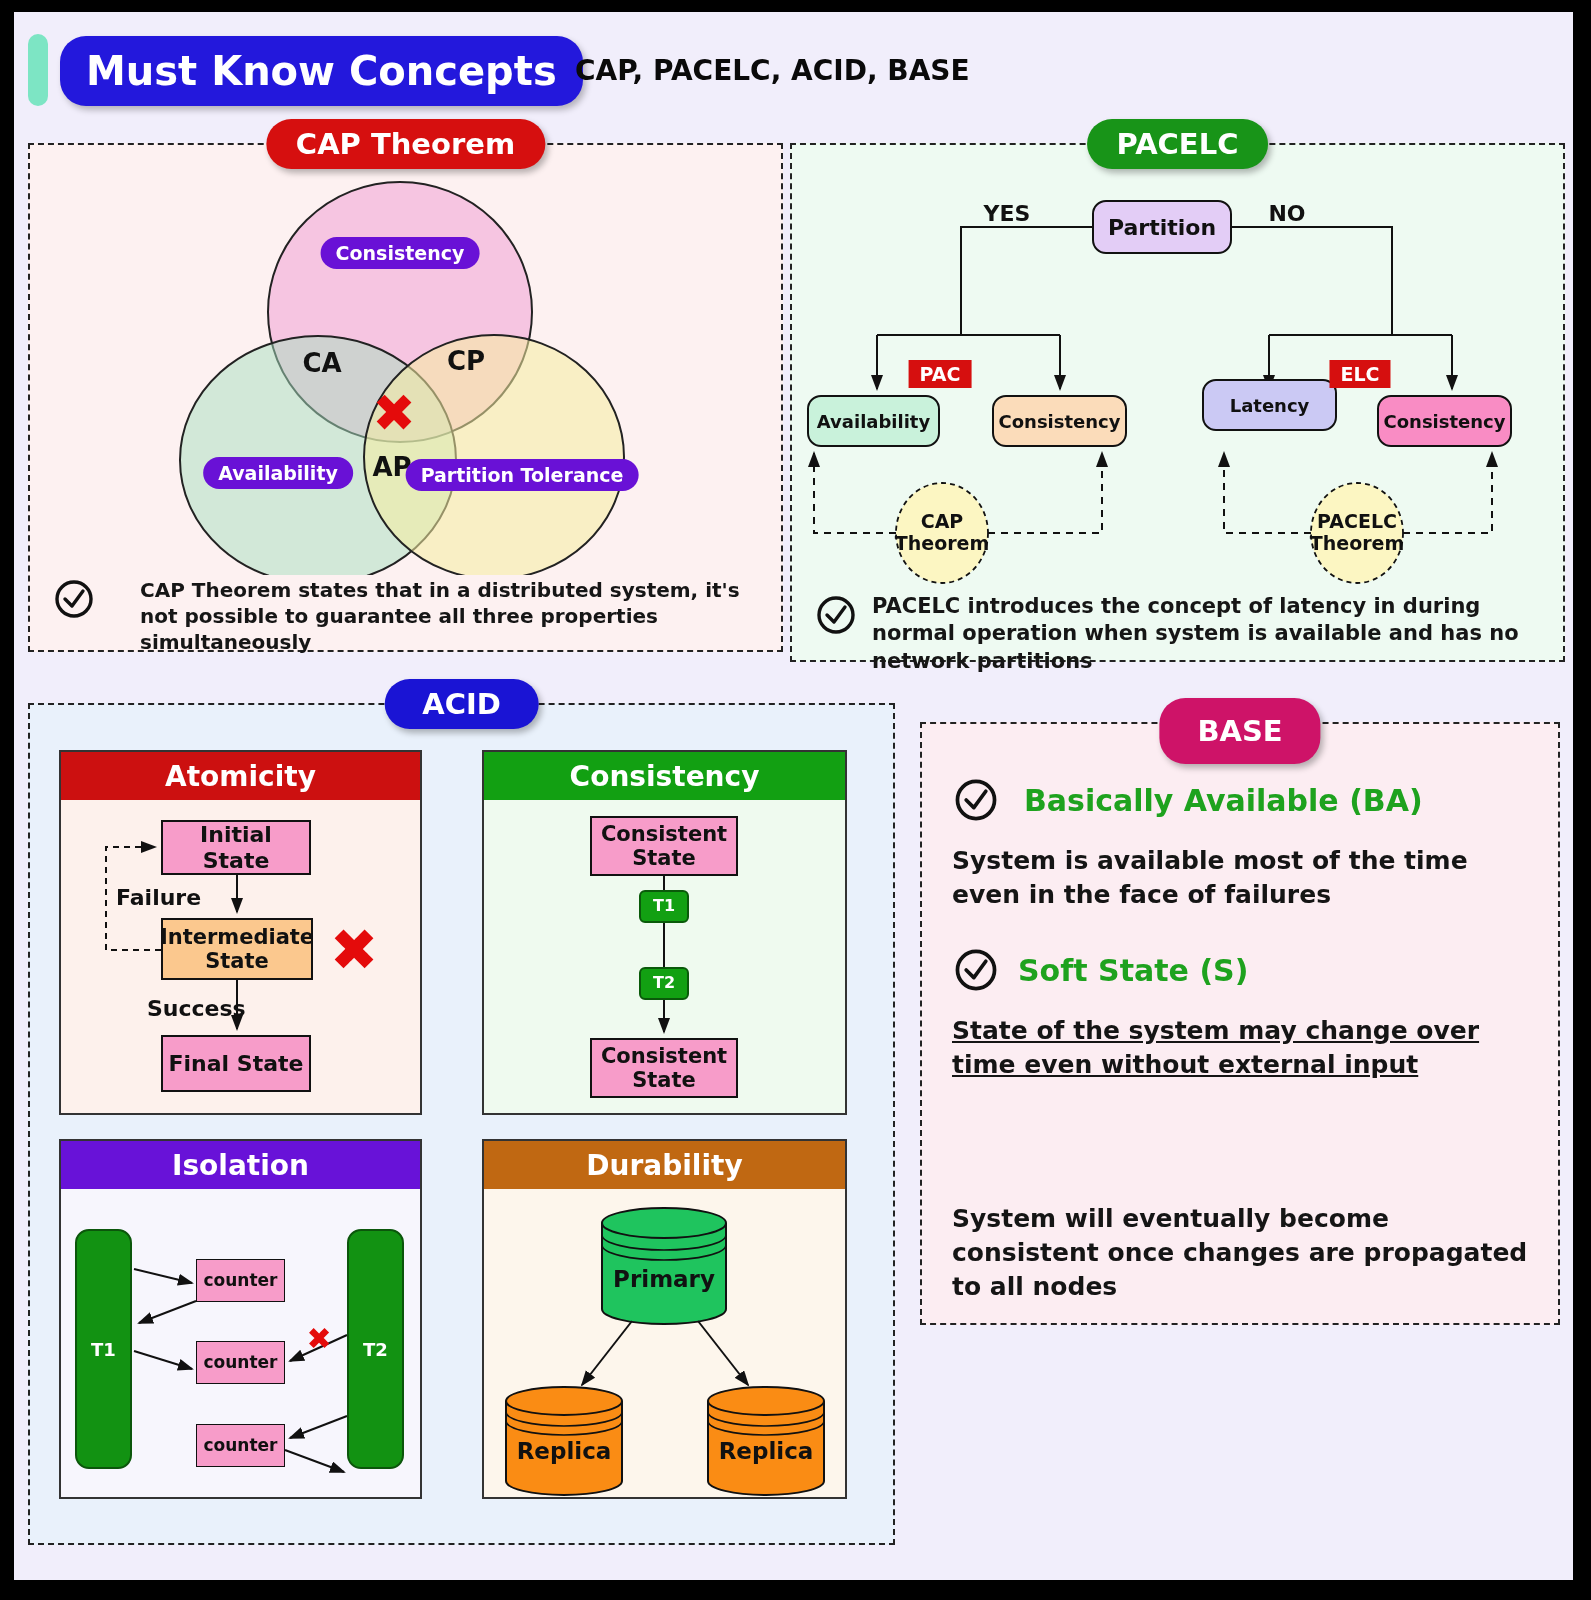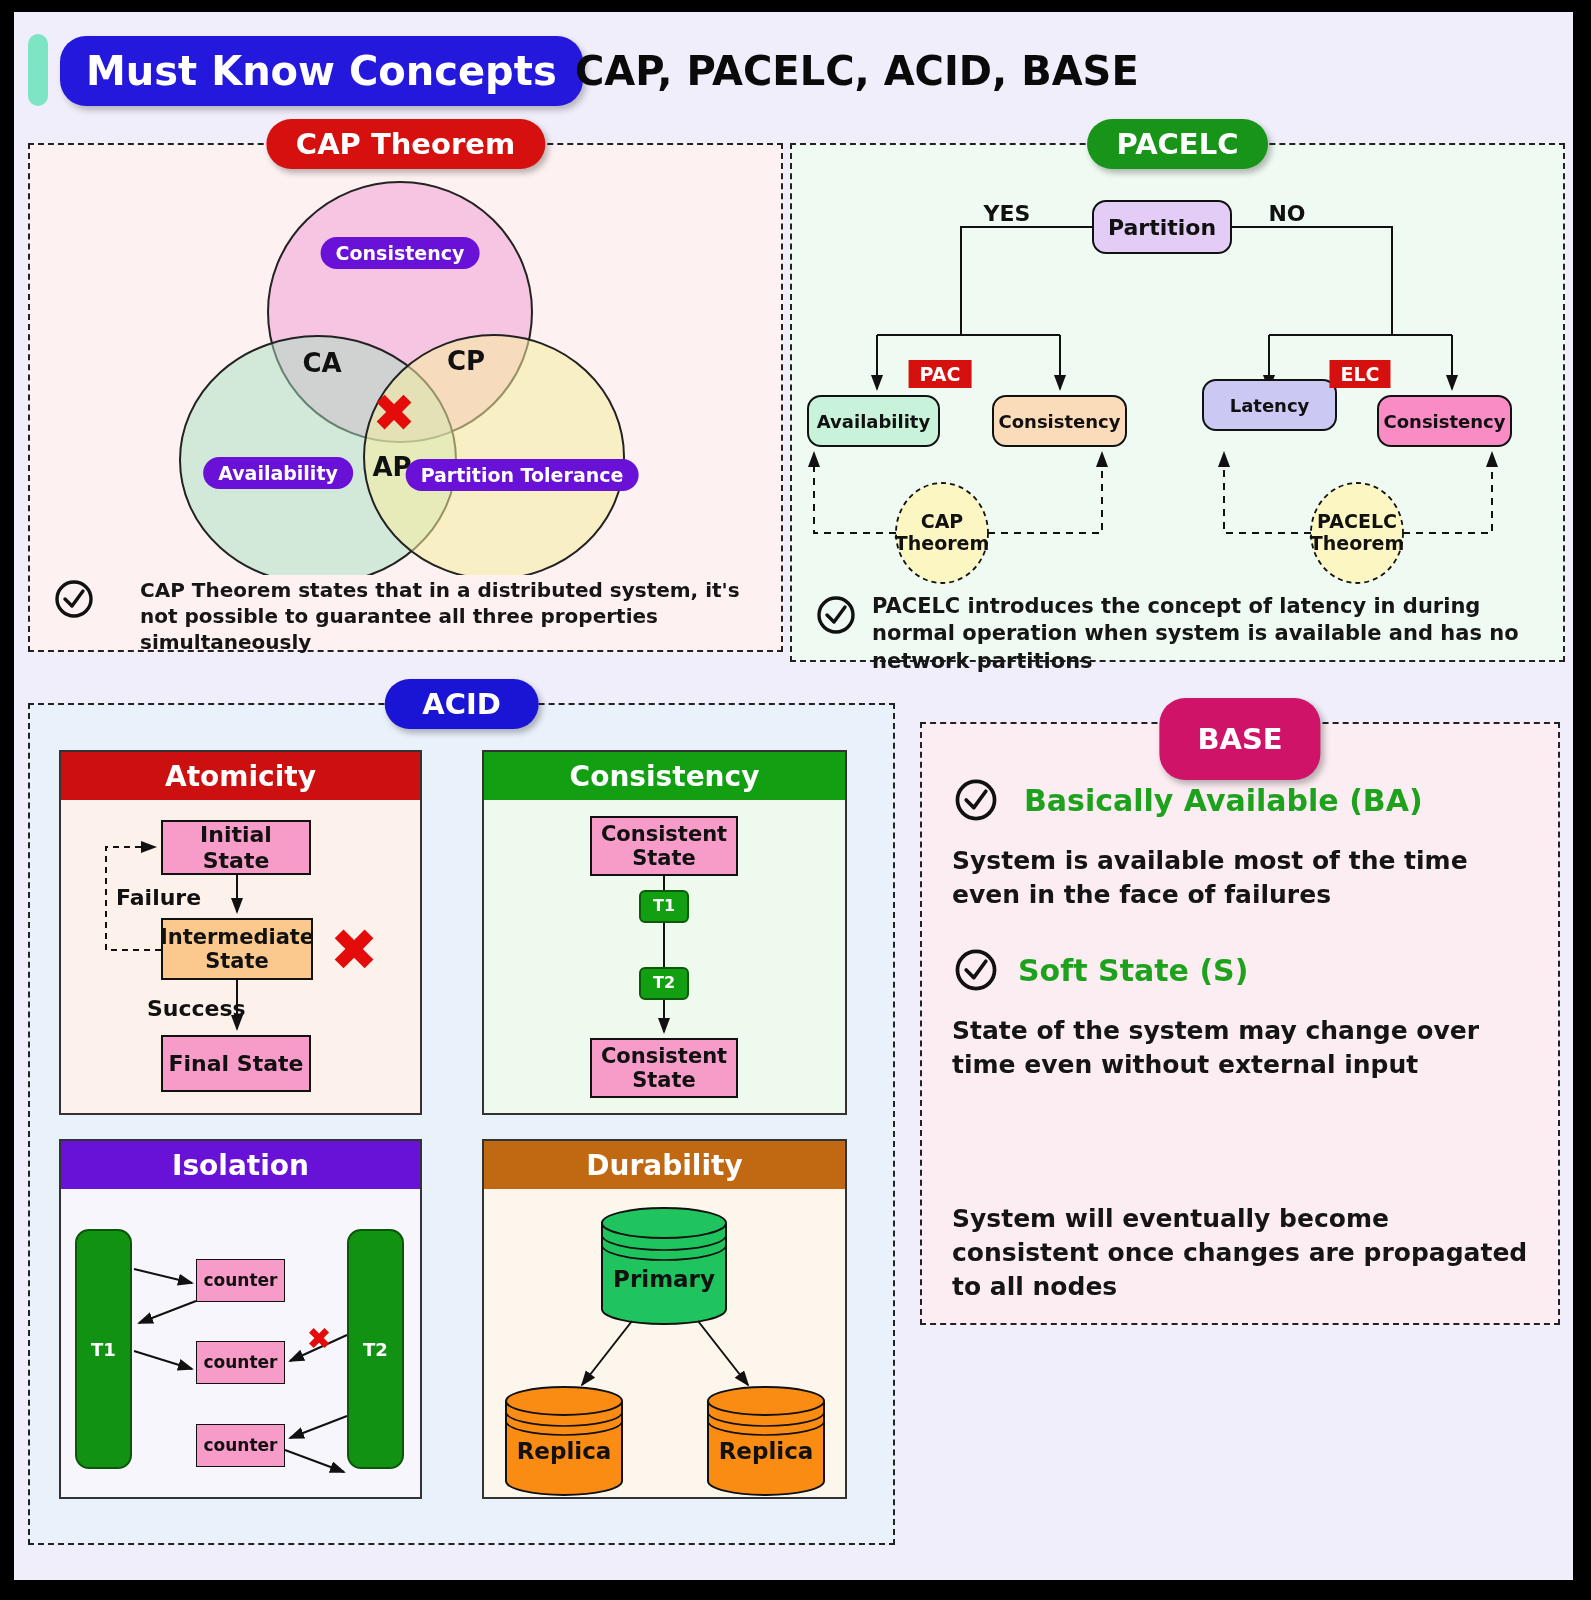--- a/index.html
+++ b/index.html
@@ -7,21 +7,21 @@
   .canvas{position:relative;width:1591px;height:1600px;background:#000;overflow:hidden;
           font-family:"DejaVu Sans",sans-serif;color:#111;}
   .inner{position:absolute;left:14px;top:12px;right:18px;bottom:20px;background:#f1eefb;}
   .abs{position:absolute;}
 
   
   .accent-bar{left:28px;top:34px;width:20px;height:72px;border-radius:10px;background:#7de5c4;}
   .title-pill{left:60px;top:36px;height:70px;line-height:70px;padding:0 26px;border-radius:26px;
               background:#2318dc;color:#fff;font-size:40px;font-weight:bold;
               box-shadow:3px 4px 6px rgba(0,0,0,.25);}
-  .subtitle{left:575px;top:36px;height:70px;line-height:70px;font-size:40px;font-weight:600;color:#0a0a0a;}
+  .subtitle{left:575px;top:36px;height:70px;line-height:70px;font-size:28px;font-weight:600;color:#0a0a0a;}
 
   
   .panel{position:absolute;border:2px dashed #222;}
   .panel-pill{position:absolute;left:50%;top:-26px;transform:translateX(-50%);
               padding:8px 30px;border-radius:26px;color:#fff;font-size:29px;font-weight:bold;
               white-space:nowrap;box-shadow:3px 4px 6px rgba(0,0,0,.28);z-index:5;}
 
   
   .node{position:absolute;border:2px solid #111;display:flex;align-items:center;justify-content:center;
         text-align:center;font-weight:600;}
@@ -256,36 +256,36 @@
           </g>
         </svg>
         <div class="cyl-label" style="left:180px;top:90px;">Primary</div>
         <div class="cyl-label" style="left:80px;top:262px;">Replica</div>
         <div class="cyl-label" style="left:282px;top:262px;">Replica</div>
       </div>
     </div>
   </div>
 
   <div class="panel" style="left:920px;top:722px;width:640px;height:603px;background:#fcedf2;">
-    <div class="panel-pill" style="background:#ce1368;padding:24px 38px;">BASE</div>
+    <div class="panel-pill" style="background:#ce1368;padding:16px 38px;">BASE</div>
 
     <div class="base-head" style="left:30px;top:52px;gap:24px;">
       <svg width="48" height="48" viewBox="0 0 44 44" style="position:static;flex:0 0 auto;">
         <circle cx="22" cy="22" r="17" fill="none" stroke="#111" stroke-width="3.4"></circle>
         <path d="M13 22 L20 29 L31 14" fill="none" stroke="#111" stroke-width="3.4" stroke-linecap="round" stroke-linejoin="round"></path>
       </svg>
       <div class="base-head-text">Basically Available (BA)</div>
     </div>
     <div class="base-body" style="left:30px;top:120px;width:590px;">System is available most of the time even in the face of failures</div>
 
     <div class="base-head" style="left:30px;top:222px;">
       <svg width="48" height="48" viewBox="0 0 44 44" style="position:static;flex:0 0 auto;">
         <circle cx="22" cy="22" r="17" fill="none" stroke="#111" stroke-width="3.4"></circle>
         <path d="M13 22 L20 29 L31 14" fill="none" stroke="#111" stroke-width="3.4" stroke-linecap="round" stroke-linejoin="round"></path>
       </svg>
       <div class="base-head-text">Soft State (S)</div>
     </div>
-    <div class="base-body" style="left:30px;top:290px;width:590px;">State of the system may change over time even without external input</div>
+    <div class="base-body" style="left:30px;top:290px;width:590px;text-decoration:underline;">State of the system may change over time even without external input</div>
 
     <div class="base-body" style="left:30px;top:478px;width:590px;">System will eventually become consistent once changes are propagated to all nodes</div>
   </div>
 
 </div>
 
 </body></html>

